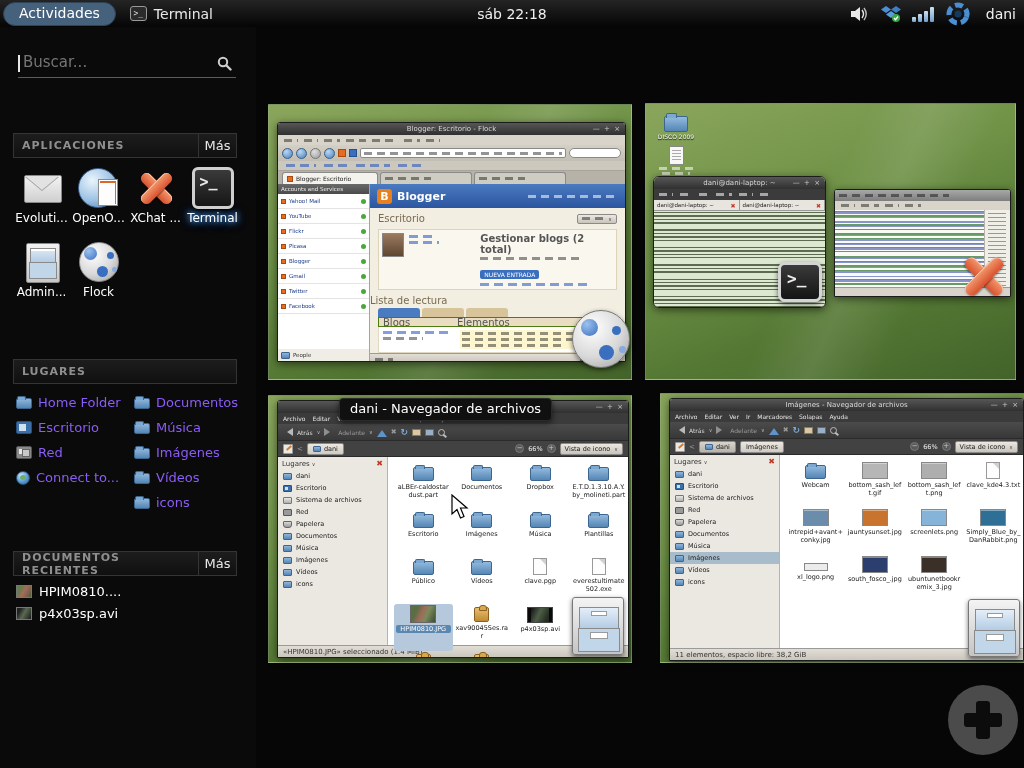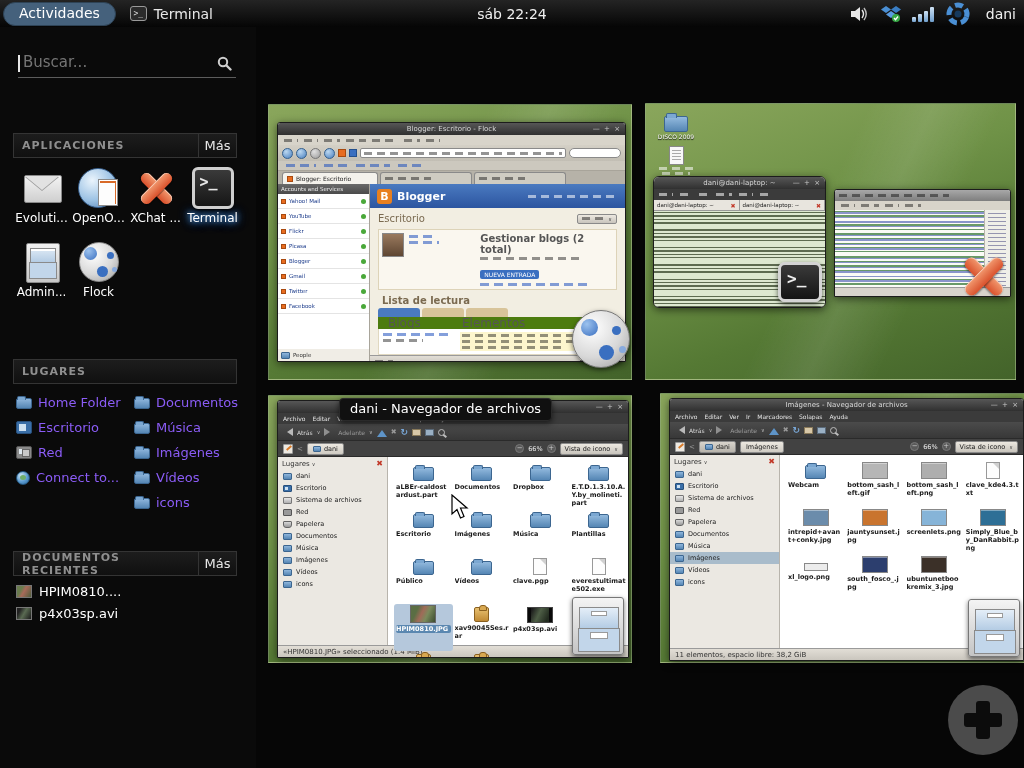--- a/index.html
+++ b/index.html
@@ -131,21 +131,21 @@
   .sic { width:9px; height:7px; flex:none; position:relative; border-radius:1px; }
   .si-folder-icon { background:linear-gradient(#8fb6dc,#5586b4); border:1px solid #3c6690; }
   .si-desktop-icon { background:#3a6fa8; border:1px solid #28507c; }
   .si-desktop-icon::before { content:""; position:absolute; inset:1px 3px 1px 1px; background:#cfe2f2; }
   .si-disk-icon { background:linear-gradient(#e8e8e8,#b0b0b0); border:1px solid #777; }
   .si-net-icon { background:#999; border:1px solid #555; }
   .si-trash-icon { background:linear-gradient(#d8d8d8,#9a9a9a); border:1px solid #666; border-radius:1px 1px 3px 3px; }
 
   .mfiles { flex:1; background:#fff; position:relative; padding:6px 0 0 6px;
             display:grid; grid-template-columns:repeat(4,1fr); grid-auto-rows:47px; }
-  .file { overflow:hidden; padding:1px 2px;font-weight:bold; }
+  .file { text-align:center; overflow:hidden; padding:1px 2px; }
   .file .fl { display:block; font-size:6.5px; line-height:1.25; color:#1a1a1a; word-break:break-all; max-height:25px; overflow:hidden; }
   .fi { display:block; margin:0 auto 2px; position:relative; }
   .t-folder { width:21px; height:14px; background:linear-gradient(#93bade,#5586b4); border:1px solid #3c6690; border-radius:2px; margin-top:3px; }
   .t-folder::before { content:""; position:absolute; top:-3px; left:1px; width:8px; height:3px; background:#7ca8d2;
        border:1px solid #3c6690; border-bottom:none; border-radius:2px 2px 0 0; }
   .t-doc { width:14px; height:17px; background:#fdfdfd; border:1px solid #999; }
   .t-doc::before { content:""; position:absolute; right:0; top:0; border:3px solid #d0d0d0; border-left-color:transparent; border-bottom-color:transparent; }
   .t-rar { width:15px; height:15px; margin-top:2px; background:linear-gradient(#e8c070,#c08a34); border:1px solid #8a6020; border-radius:2px; }
   .t-rar::before { content:""; position:absolute; left:4px; top:-3px; width:6px; height:4px; border:1px solid #8a6020; border-radius:3px 3px 0 0; background:#d8a850; }
   .t-photo { width:26px; height:18px; border:1px solid #666; background:linear-gradient(115deg,#5a6e44 25%,#a06a58 45%,#7a8a5c 65%,#3c4c30); }
@@ -234,25 +234,25 @@
   .blg-bar { height:24px; flex:none; background:linear-gradient(#4a7ac0,#2c55a0); display:flex; align-items:center; gap:5px; padding:0 7px; }
   .blg-b { width:15px; height:15px; background:#e8801f; border-radius:3px; color:#fff; font-weight:bold; font-size:11px; text-align:center; line-height:15px; }
   .blg-logo { color:#fff; font-weight:bold; font-size:11px; flex:1; }
   .blg-heading { display:flex; align-items:center; padding:5px 8px 3px; }
   .blg-heading .h { font-size:10px; color:#7a6a50; flex:1; }
   .blg-card { margin:2px 8px; background:#faf7ef; border:1px solid #ddd3b8; padding:3px; display:flex; gap:5px; }
   .blg-ava { width:22px; height:24px; background:linear-gradient(#9a7a5e,#5e4632); border:1px solid #888; flex:none; }
   .blg-ccol { flex:1; min-width:0; }
   .blg-manage { font-size:10px; font-weight:bold; color:#555; margin-bottom:2px; }
   .blg-newbtn { display:inline-block; background:#3a6fc0; color:#fff; font-size:6px; padding:1px 4px; border-radius:2px; margin:2px 0; }
-  .blg-rl { font-size:10px; color:#7a6a50; padding:3px 12px 2px;font-weight:bold; }
+  .blg-rl { font-size:10px; color:#7a6a50; padding:3px 0 2px; }
   .blg-tabs { display:flex; gap:2px; padding:0 8px; }
   .blg-tab { height:9px; width:42px; border-radius:3px 3px 0 0; background:#d8c49a; }
   .blg-tab.active { background:#4a7ac0; }
-  .blg-thead { display:flex; background:#e9ddc2; border:6px solid #4d7c0f; margin:0 8px; height:10px; align-items:center; font-size:12px; color:#555; }
+  .blg-thead { display:flex; background:#e9ddc2; border:1px solid #4d7c0f; margin:0 8px; height:10px; align-items:center; font-size:10px; color:#555; }
   .blg-trow { display:flex; margin:0 8px; background:#fff; border:1px solid #e0d8c0; border-top:none; padding:2px 0; }
   .blg-note { flex:1; background:#fdf6ce; margin:1px 3px; padding:2px; }
   .bw-status { height:11px; flex:none; background:linear-gradient(#e2ded6,#c6c2ba); border-top:1px solid #9a9a9a; display:flex; align-items:center; padding:0 5px; }
 
   
   .dsk-ico { position:absolute; width:56px; text-align:center; }
   .dsk-folder { width:24px; height:16px; margin:0 auto; background:linear-gradient(#93bade,#5586b4); border:1px solid #3c6690; border-radius:2px; position:relative; }
   .dsk-folder::before { content:""; position:absolute; top:-4px; left:1px; width:9px; height:4px; background:#7ca8d2; border:1px solid #3c6690; border-bottom:none; border-radius:2px 2px 0 0; }
   .dsk-doc { width:15px; height:19px; margin:0 auto; background:#f8f8f8; border:1px solid #888; position:relative; }
   .dsk-doc::before { content:""; position:absolute; inset:3px 2px; background:repeating-linear-gradient(#aaa 0 1px, transparent 1px 3px); }
@@ -283,21 +283,21 @@
 </style>
 </head>
 <body>
 
 <div class="topbar">
   <div class="activities">Actividades</div>
   <div class="tb-app">
     <span class="tb-term-ico">&gt;_</span>
     <span>Terminal</span>
   </div>
-  <div class="tb-clock">sáb 22:24</div>
+  <div class="tb-clock">sáb 22:18</div>
   <div class="tb-right">
     <svg width="20" height="16" viewBox="0 0 20 16">
       <polygon points="1,5 5,5 10,1 10,15 5,11 1,11" fill="#e8e8e8"></polygon>
       <path d="M12 4 Q15 8 12 12" stroke="#e8e8e8" stroke-width="1.4" fill="none"></path>
       <path d="M14 2 Q18.5 8 14 14" stroke="#bcbcbc" stroke-width="1.4" fill="none"></path>
     </svg>
     <svg width="20" height="18" viewBox="0 0 20 18">
       <polygon points="5,1 10,4.5 5,8 0,4.5" fill="#4a8fd4"></polygon>
       <polygon points="15,1 20,4.5 15,8 10,4.5" fill="#3a7ec4"></polygon>
       <polygon points="10,6 15,9.5 10,13 5,9.5" fill="#5a9be0"></polygon>

